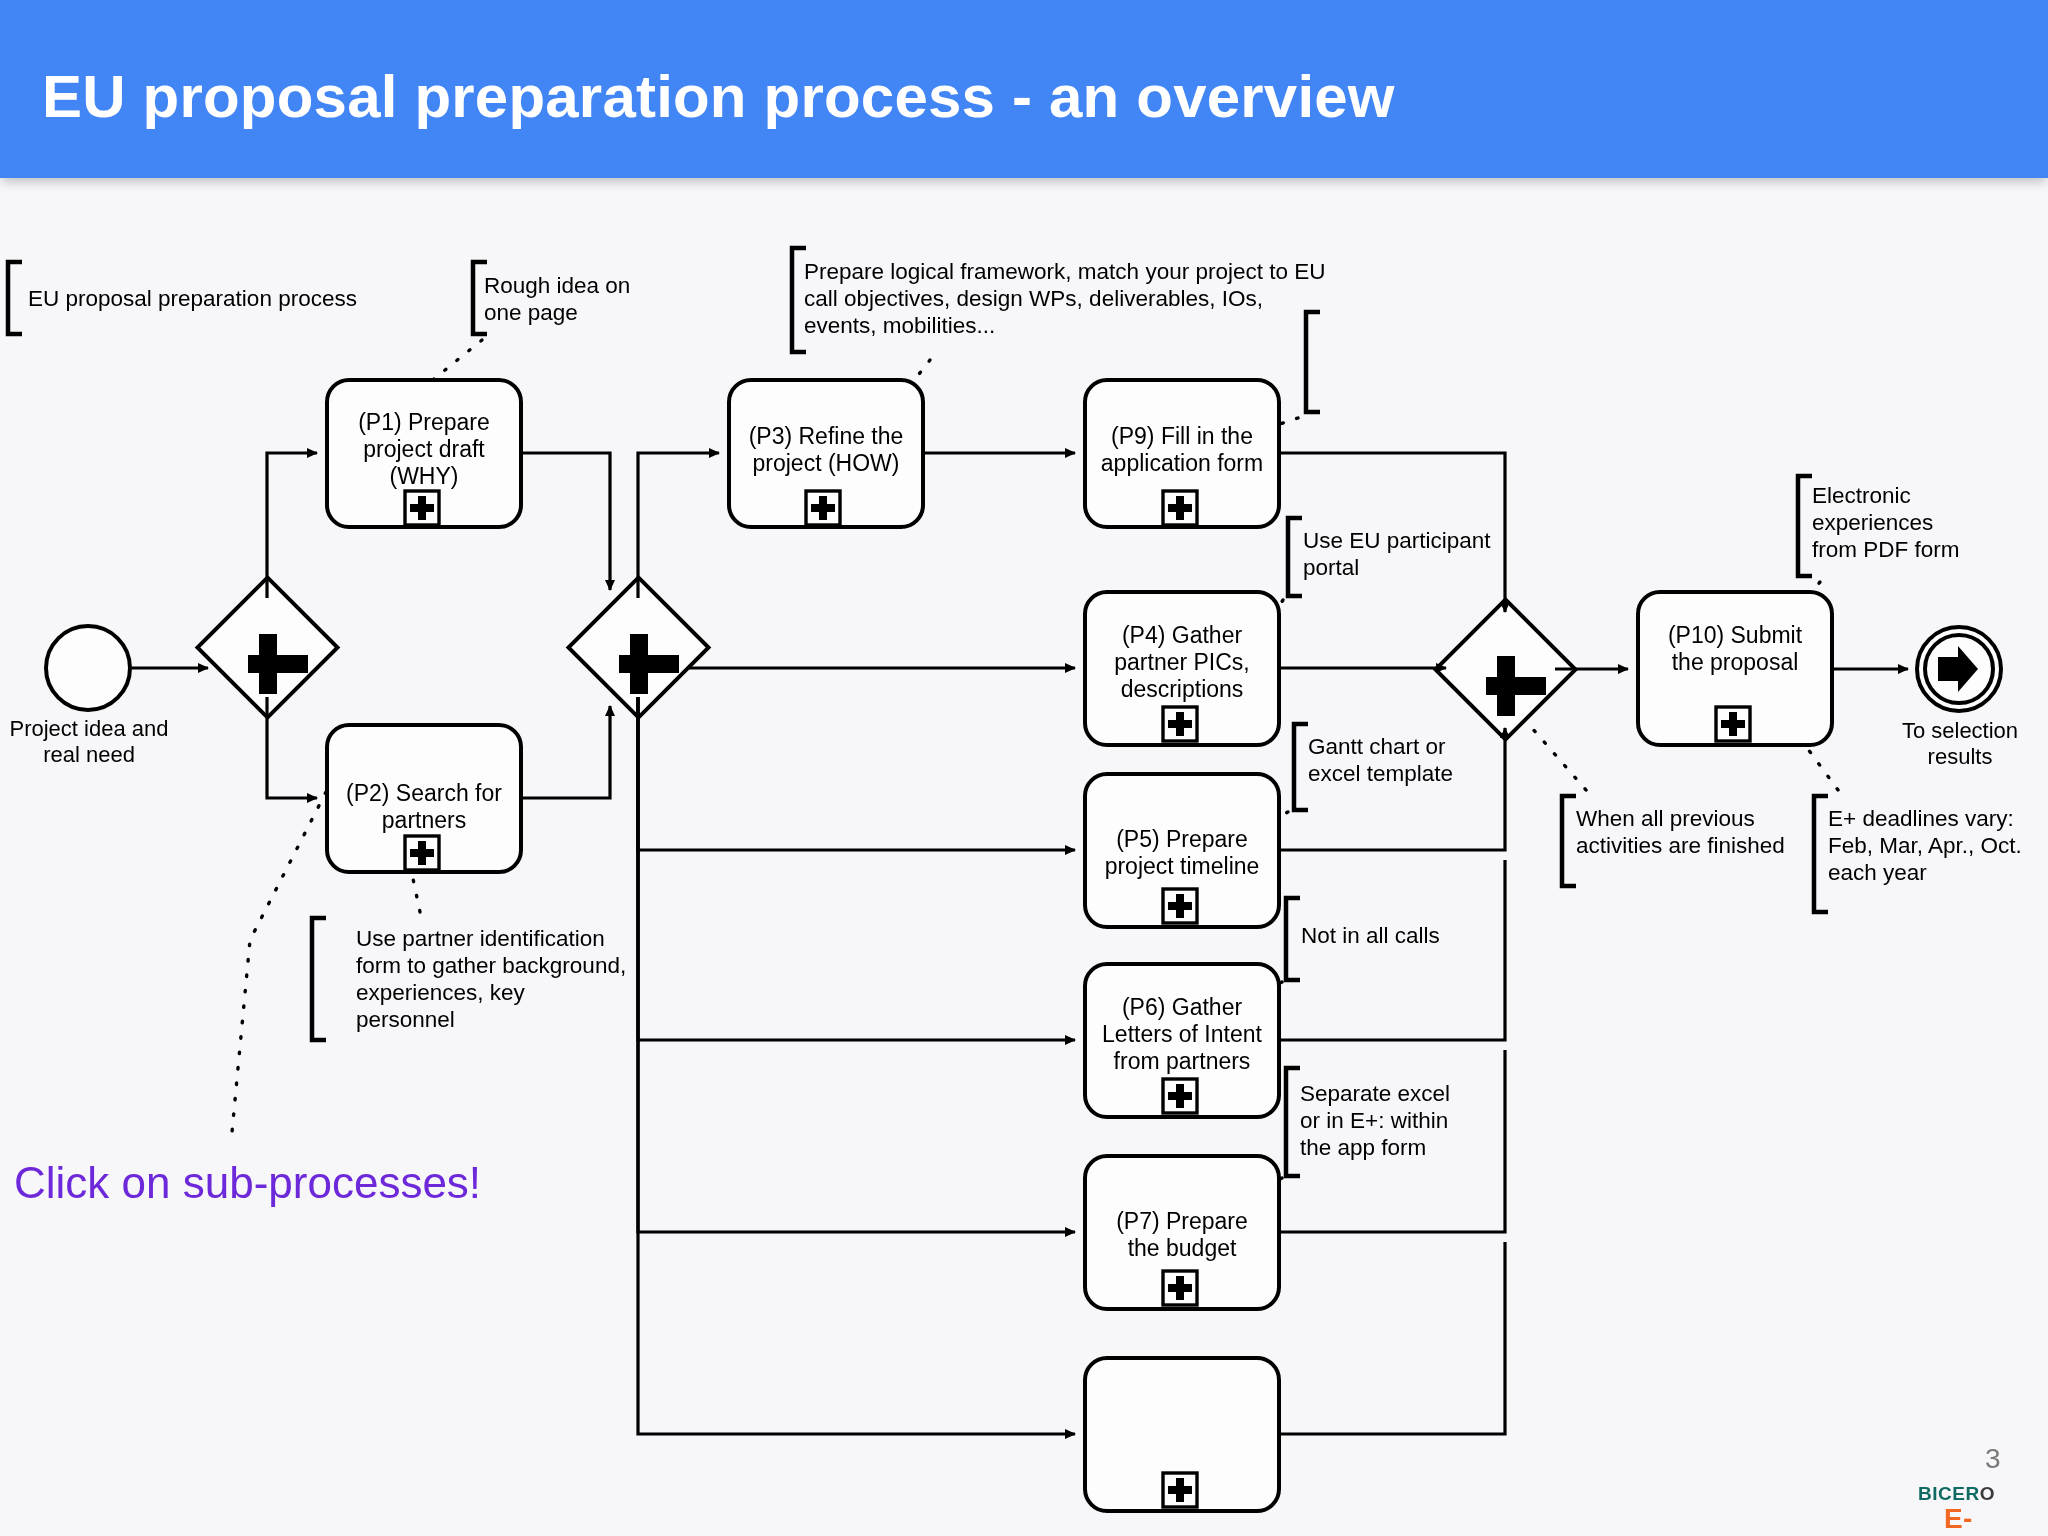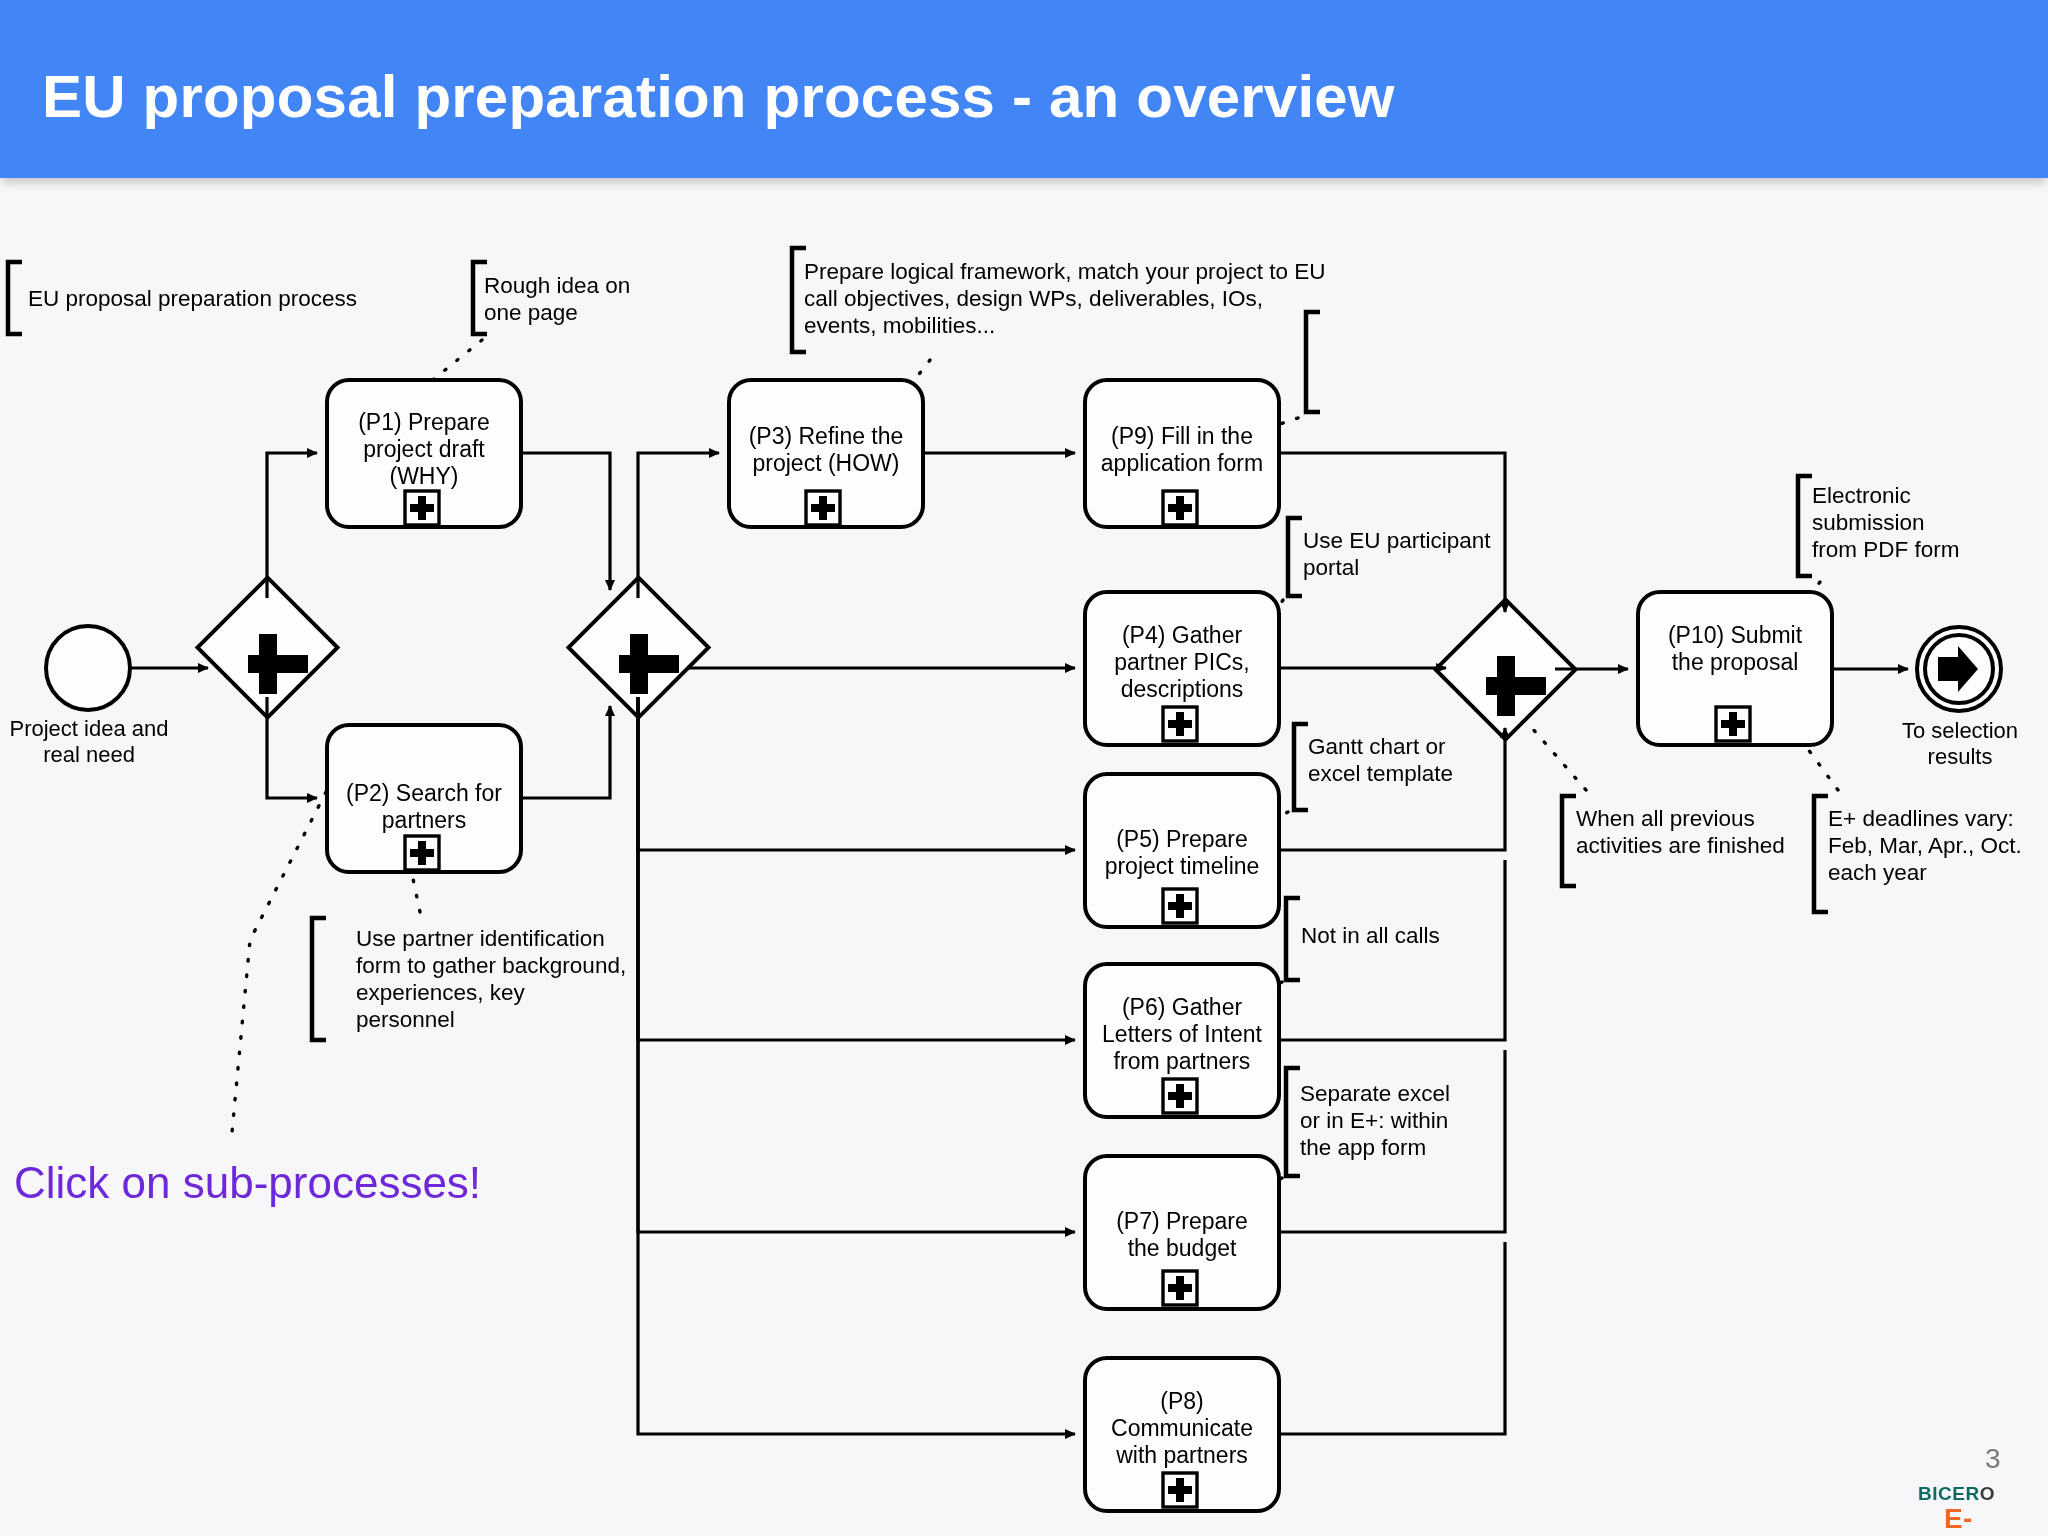--- a/index.html
+++ b/index.html
@@ -266,36 +266,33 @@
   <div class="task-lbl" style="left: 1085px; top: 622px; width: 194px; white-space: pre;">(P4) Gather
 partner PICs,
 descriptions</div>
   <div class="task-lbl" style="left: 1085px; top: 826px; width: 194px; white-space: pre;">(P5) Prepare
 project timeline</div>
   <div class="task-lbl" style="left: 1081px; top: 994px; width: 202px; white-space: pre;">(P6) Gather
 Letters of Intent
 from partners</div>
   <div class="task-lbl" style="left: 1085px; top: 1208px; width: 194px; white-space: pre;">(P7) Prepare
 the budget</div>
-  <div class="task-lbl" style="left: 1085px; top: 1388px; width: 194px; white-space: pre;">(P8)
-Communicate
-with partners</div>
   <div class="task-lbl" style="left: 1638px; top: 622px; width: 194px; white-space: pre;">(P10) Submit
 the proposal</div>
 
   <div class="lbl" style="left: 28px; top: 285px; white-space: pre;">EU proposal preparation process</div>
   <div class="lbl" style="left: 484px; top: 272px; white-space: pre;">Rough idea on
 one page</div>
   <div class="lbl" style="left: 804px; top: 258px; white-space: pre;">Prepare logical framework, match your project to EU
 call objectives, design WPs, deliverables, IOs,
 events, mobilities...</div>
   <div class="lbl" style="left: 1303px; top: 527px; white-space: pre;">Use EU participant
 portal</div>
   <div class="lbl" style="left: 1812px; top: 482px; white-space: pre;">Electronic
-submission
+experiences
 from PDF form</div>
   <div class="lbl" style="left: 326px; top: 925px; white-space: pre; margin-left: 30px;">Use partner identification
 form to gather background,
 experiences, key
 personnel</div>
   <div class="lbl" style="left: 1308px; top: 733px; white-space: pre;">Gantt chart or
 excel template</div>
   <div class="lbl" style="left: 1301px; top: 922px; white-space: pre;">Not in all calls</div>
   <div class="lbl" style="left: 1300px; top: 1080px; white-space: pre;">Separate excel
 or in E+: within

